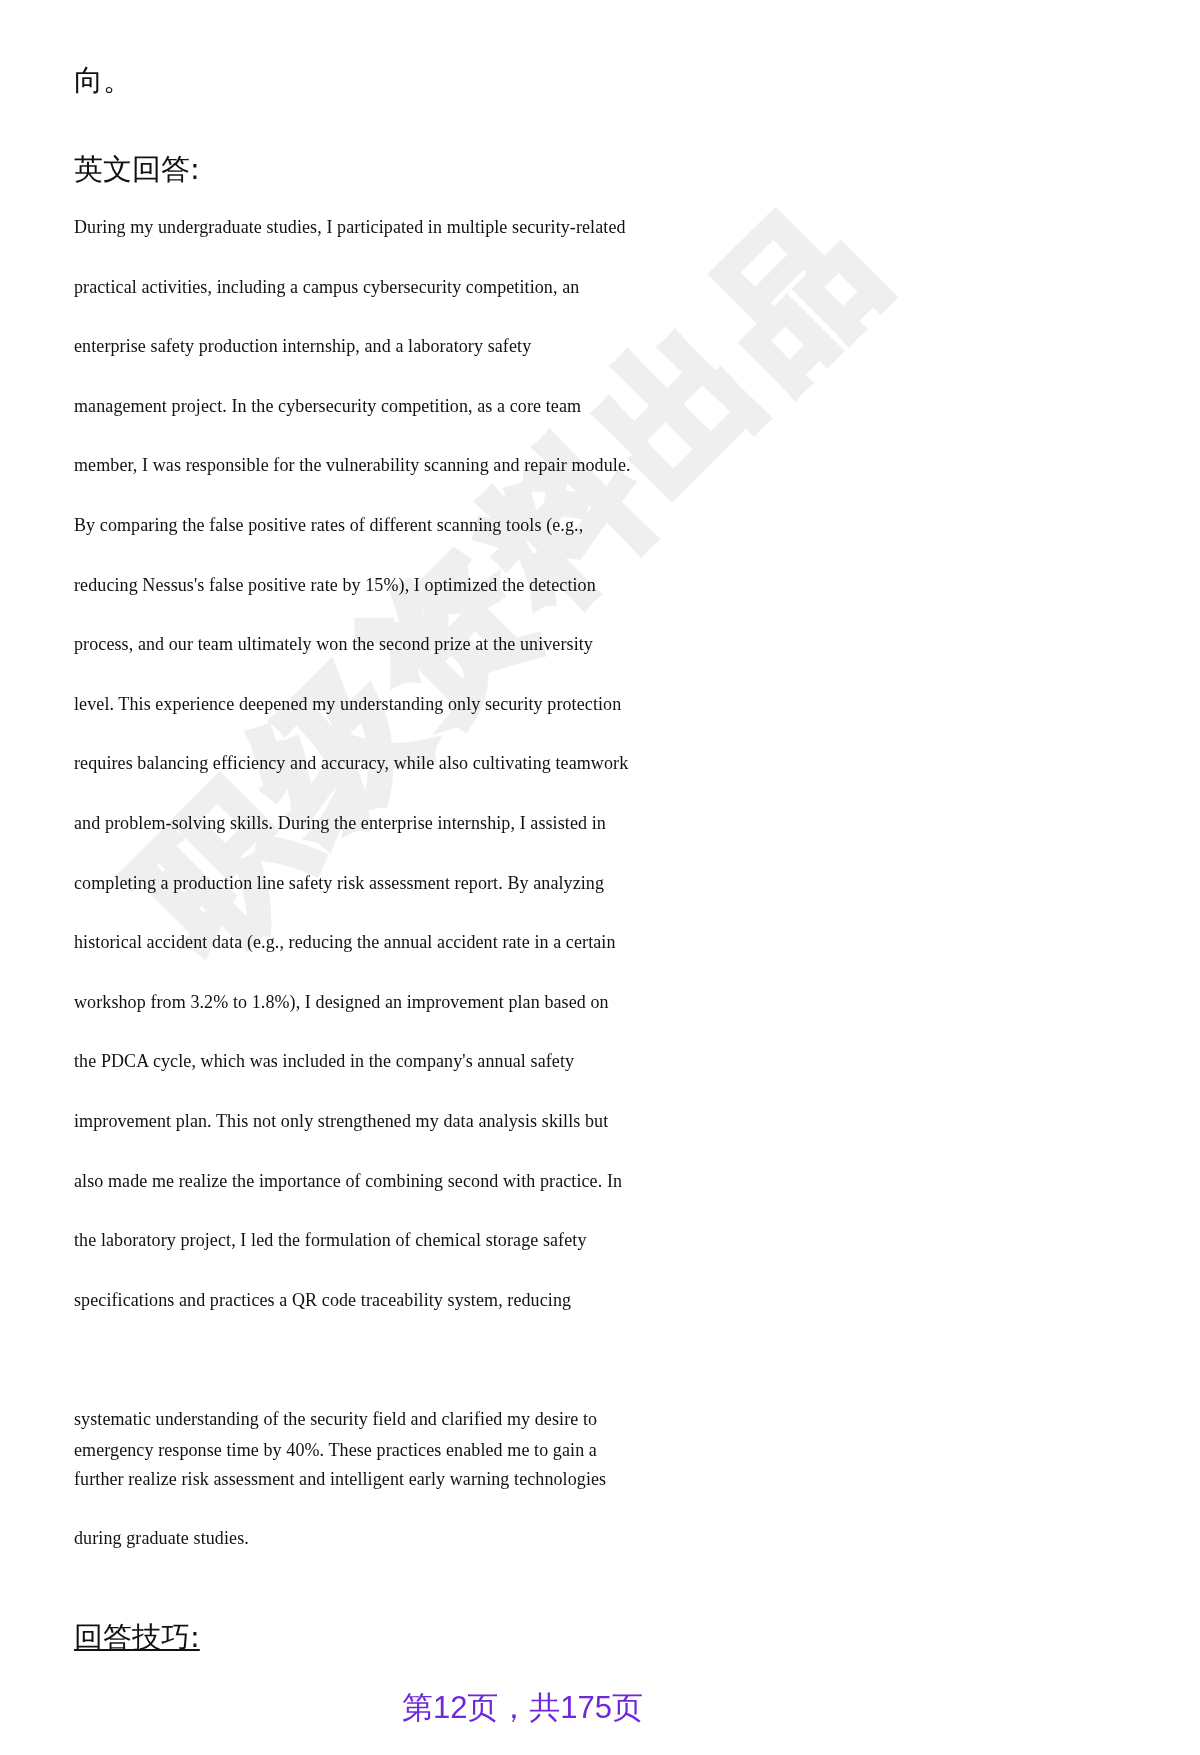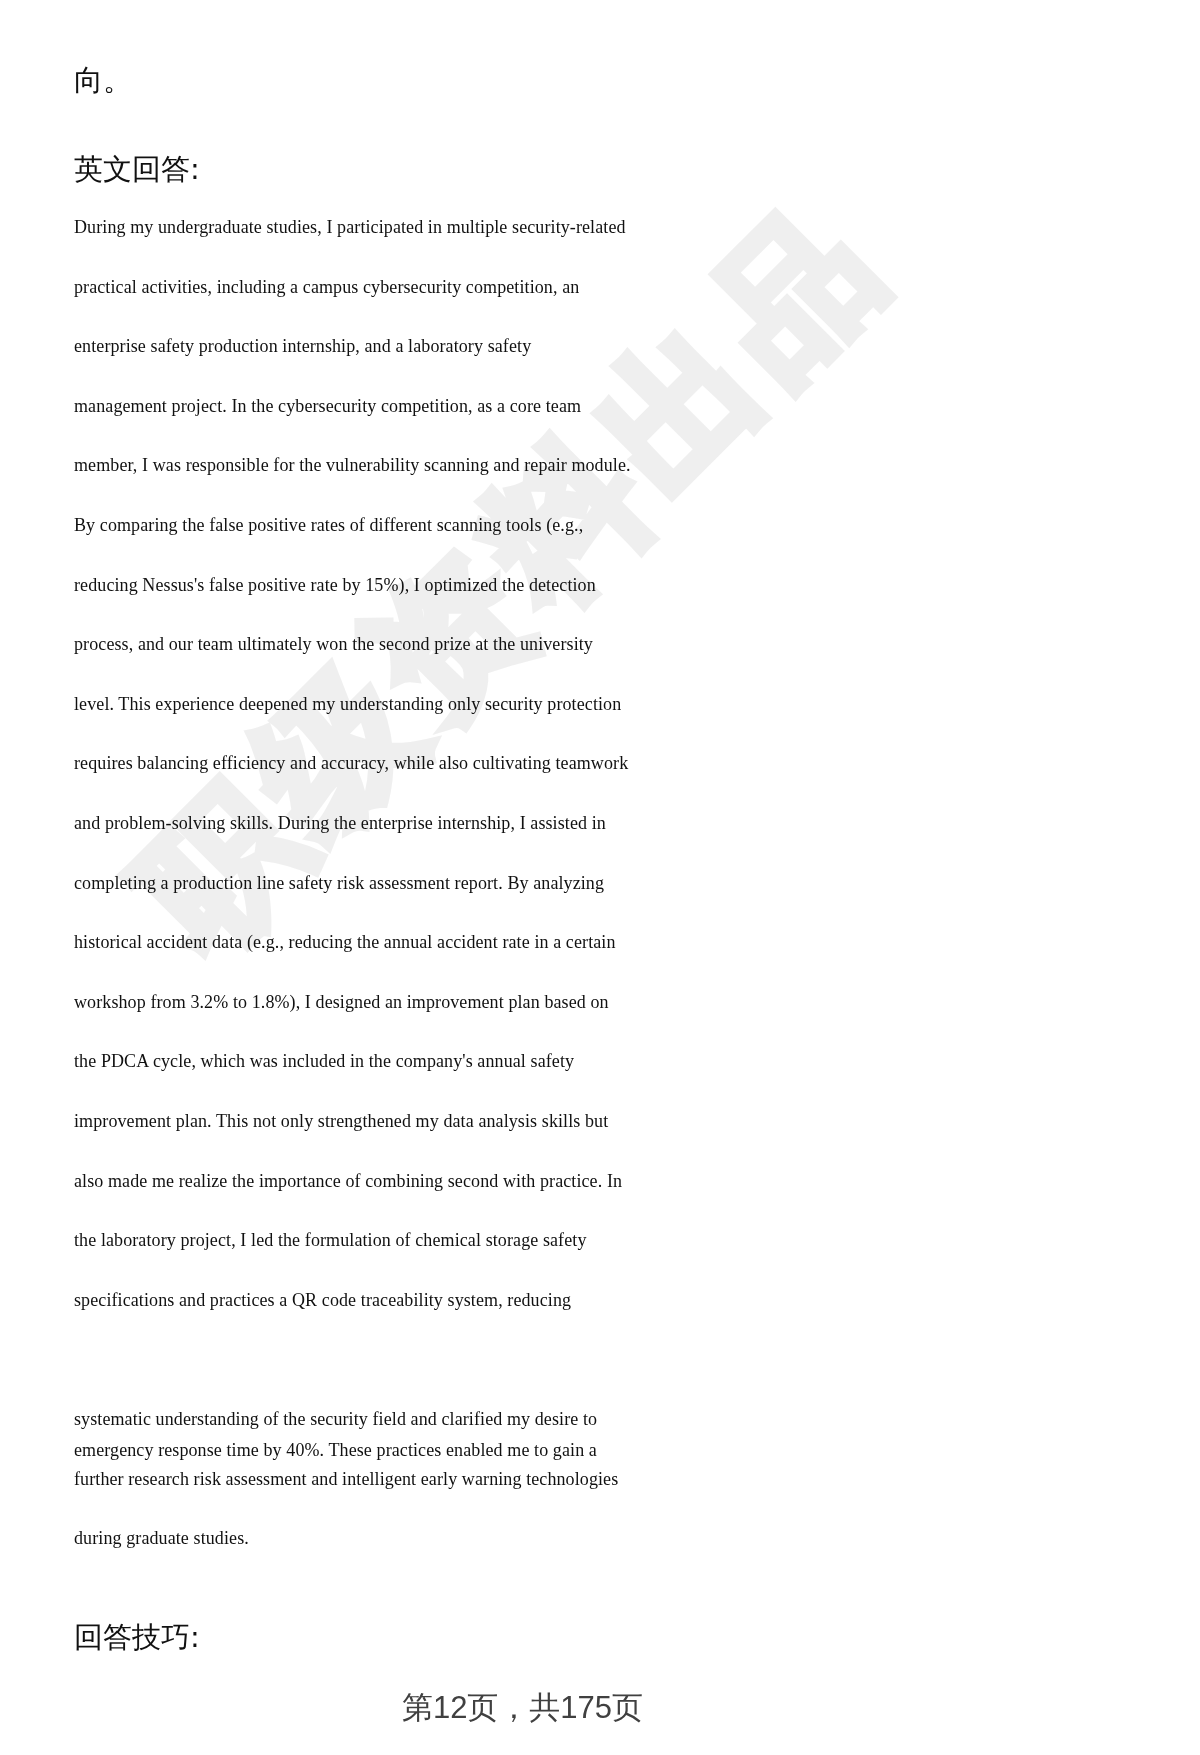--- a/index.html
+++ b/index.html
@@ -61,21 +61,21 @@
     position: absolute;
     top: 1688px;
     left: 0;
     width: 987px;
     padding-left: 58px;
     box-sizing: border-box;
     text-align: center;
     font-family: "Liberation Sans", sans-serif;
     font-size: 31px;
     line-height: 40px;
-    color: #404040;
+    color: #6d28d9;
     z-index: 1;
   }
 </style>
 </head>
 <body>
 
 <div class="page">
 
   <div class="watermark">职级资料出品</div>
 
@@ -98,21 +98,21 @@
       <div class="line body-line" style="top: 864.6px;">completing a production line safety risk assessment report. By analyzing</div>
       <div class="line body-line" style="top: 924.2px;">historical accident data (e.g., reducing the annual accident rate in a certain</div>
       <div class="line body-line" style="top: 983.8px;">workshop from 3.2% to 1.8%), I designed an improvement plan based on</div>
       <div class="line body-line" style="top: 1043.4px;">the PDCA cycle, which was included in the company's annual safety</div>
       <div class="line body-line" style="top: 1103px;">improvement plan. This not only strengthened my data analysis skills but</div>
       <div class="line body-line" style="top: 1162.6px;">also made me realize the importance of combining second with practice. In</div>
       <div class="line body-line" style="top: 1222.2px;">the laboratory project, I led the formulation of chemical storage safety</div>
       <div class="line body-line" style="top: 1281.8px;">specifications and practices a QR code traceability system, reducing</div>
       <div class="line body-line" style="top: 1412px; margin-top: 20px;">emergency response time by 40%. These practices enabled me to gain a</div>
       <div class="line body-line" style="top: 1401px;">systematic understanding of the security field and clarified my desire to</div>
-      <div class="line body-line" style="top: 1460.6px;">further research risk assessment and intelligent early warning technologies</div>
+      <div class="line body-line" style="top: 1460.6px;">further realize risk assessment and intelligent early warning technologies</div>
       <div class="line body-line" style="top: 1520.2px;">during graduate studies.</div>
     </div>
 
-  <div class="line cn" id="tips-heading" style="top: 1619px;">回答技巧:</div>
+  <div class="line cn" id="tips-heading" style="top: 1619px; text-decoration: underline;">回答技巧:</div>
 
   <div class="footer">第12页，共175页</div>
 
 </div>
 
 </body></html>

